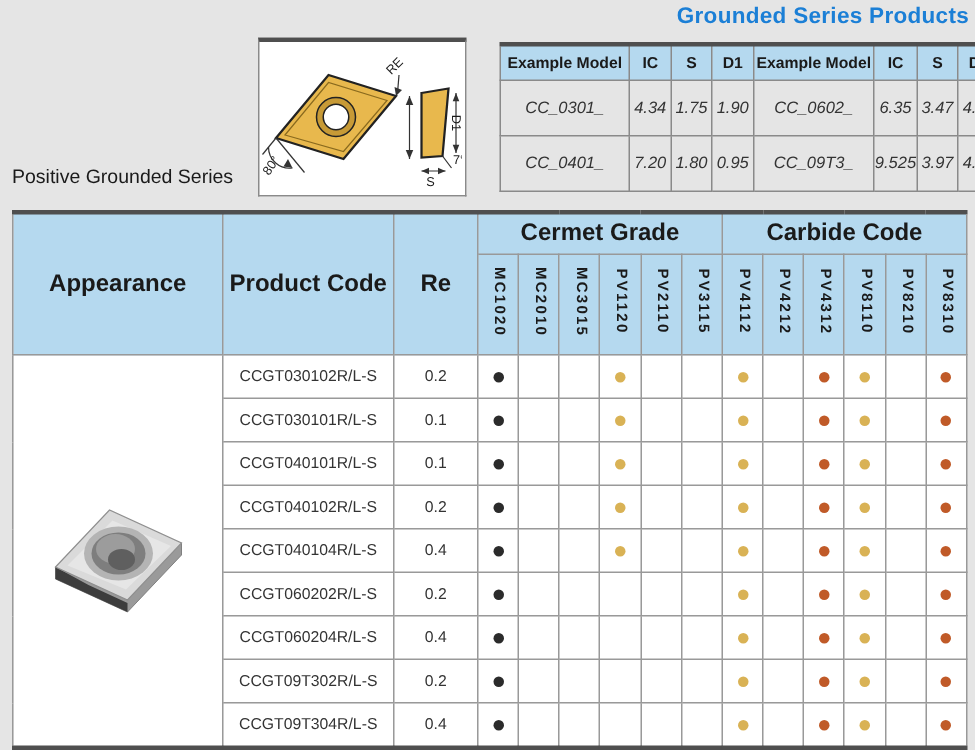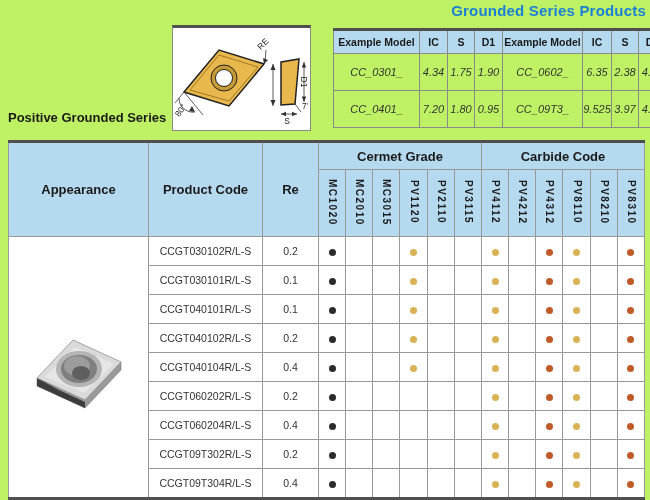--- a/index.html
+++ b/index.html
@@ -1,41 +1,41 @@
 <!DOCTYPE html>
 <html><head>
 <meta charset="utf-8">
 <style>
   html,body{margin:0;padding:0;background:#fff;}
-  #canvas{position:relative;width:650px;height:500px;background:#bef264;
+  #canvas{position:relative;width:650px;height:500px;background:#e5e5e5;
           font-family:"Liberation Sans",sans-serif;overflow:hidden;}
 
   .page-title{position:absolute;top:2px;right:4px;font-size:15px;font-weight:bold;
               color:#1b7fd6;letter-spacing:.2px;}
 
-  .series-label{position:absolute;left:8px;top:110px;font-size:13px;font-weight:bold;color:#1a1a1a;}
+  .series-label{position:absolute;left:8px;top:110px;font-size:13px;font-weight:normal;color:#1a1a1a;}
 
   .diagram-box{position:absolute;left:172px;top:25px;width:137px;height:102px;
                background:#fff;border:1px solid #8a8a8a;border-top:3px solid #4f4f4f;}
   .diagram-box svg{display:block;}
   .dim-text{font-family:"Liberation Sans",sans-serif;font-size:8.5px;fill:#1a1a1a;}
 
   table{border-collapse:collapse;}
 
   .spec-table{position:absolute;left:333px;top:28px;width:333px;table-layout:fixed;
               border:1px solid #8a8a8a;border-top:3px solid #4f4f4f;}
   .spec-table th,.spec-table td{border:1px solid #8a8a8a;text-align:center;padding:0;}
   .spec-table th{background:#b5d9ef;font-size:10.5px;font-weight:bold;color:#1a1a1a;height:22px;}
   .spec-table td{font-size:11px;color:#333;height:36px;font-style:italic;}
 
   .main-table{position:absolute;left:8px;top:140px;width:636px;table-layout:fixed;
               border:1px solid #999;border-top:3px solid #4f4f4f;border-bottom:3px solid #4f4f4f;}
   .main-table th,.main-table td{border:1px solid #999;text-align:center;padding:0;}
   .main-table th{background:#b5d9ef;font-weight:bold;color:#1a1a1a;}
-  .group-row th{height:26px;font-size:13px;}
+  .group-row th{height:26px;font-size:16px;}
   .vlabel-row th{height:66px;font-size:10px;}
   .vlabel{display:inline-block;writing-mode:vertical-rl;text-orientation:sideways;
           letter-spacing:1.5px;line-height:1;}
   .main-table td{height:28px;font-size:10.5px;color:#333;background:#fff;}
   .appearance-cell{background:#fff;}
   .dot{display:inline-block;width:7px;height:7px;border-radius:50%;vertical-align:middle;}
 </style>
 </head>
 <body>
 
@@ -119,21 +119,21 @@
         </tr>
       </thead>
     <tbody>
         <tr>
           <td>CC_0301_</td>
           <td>4.34</td>
           <td>1.75</td>
           <td>1.90</td>
           <td>CC_0602_</td>
           <td>6.35</td>
-          <td>2.38</td>
+          <td>3.47</td>
           <td>4.91</td>
         </tr>
         <tr>
           <td>CC_0401_</td>
           <td>7.20</td>
           <td>1.80</td>
           <td>0.95</td>
           <td>CC_09T3_</td>
           <td>9.525</td>
           <td>3.97</td>

